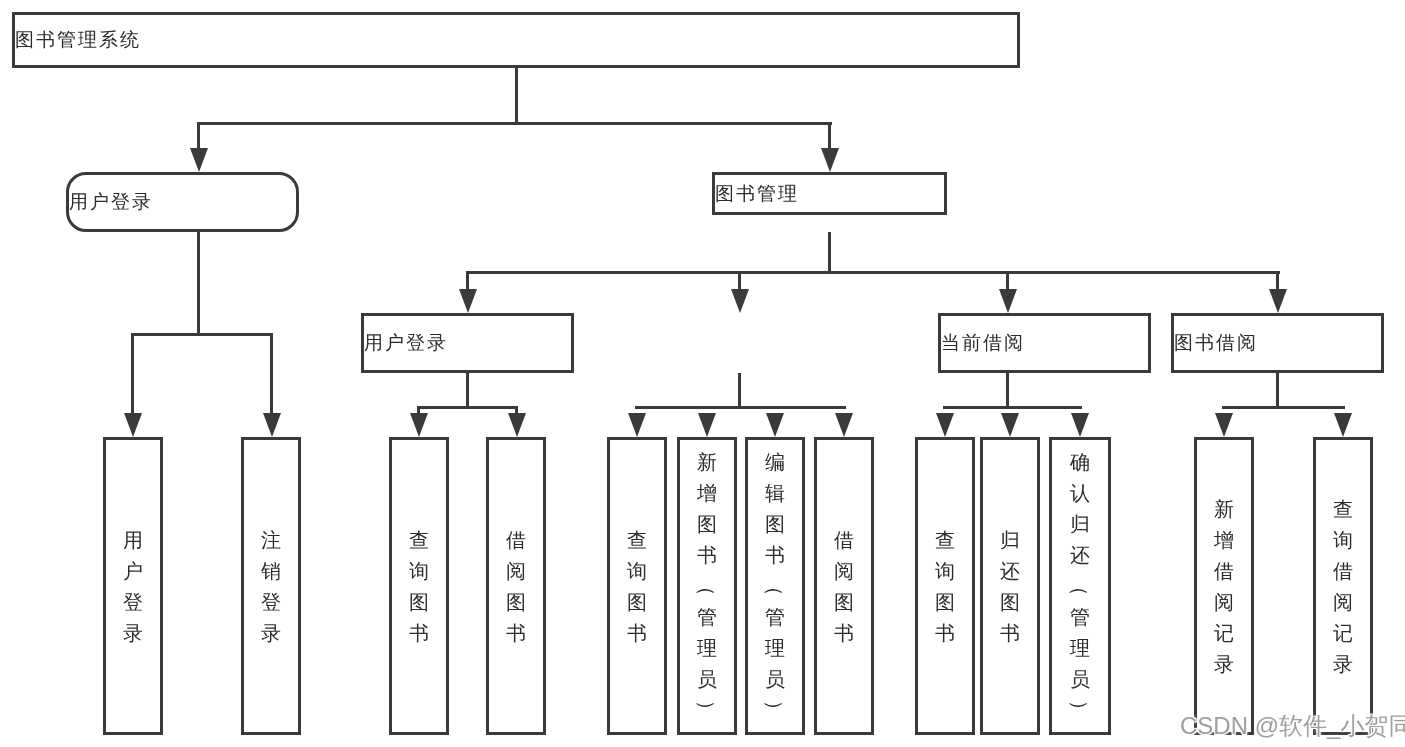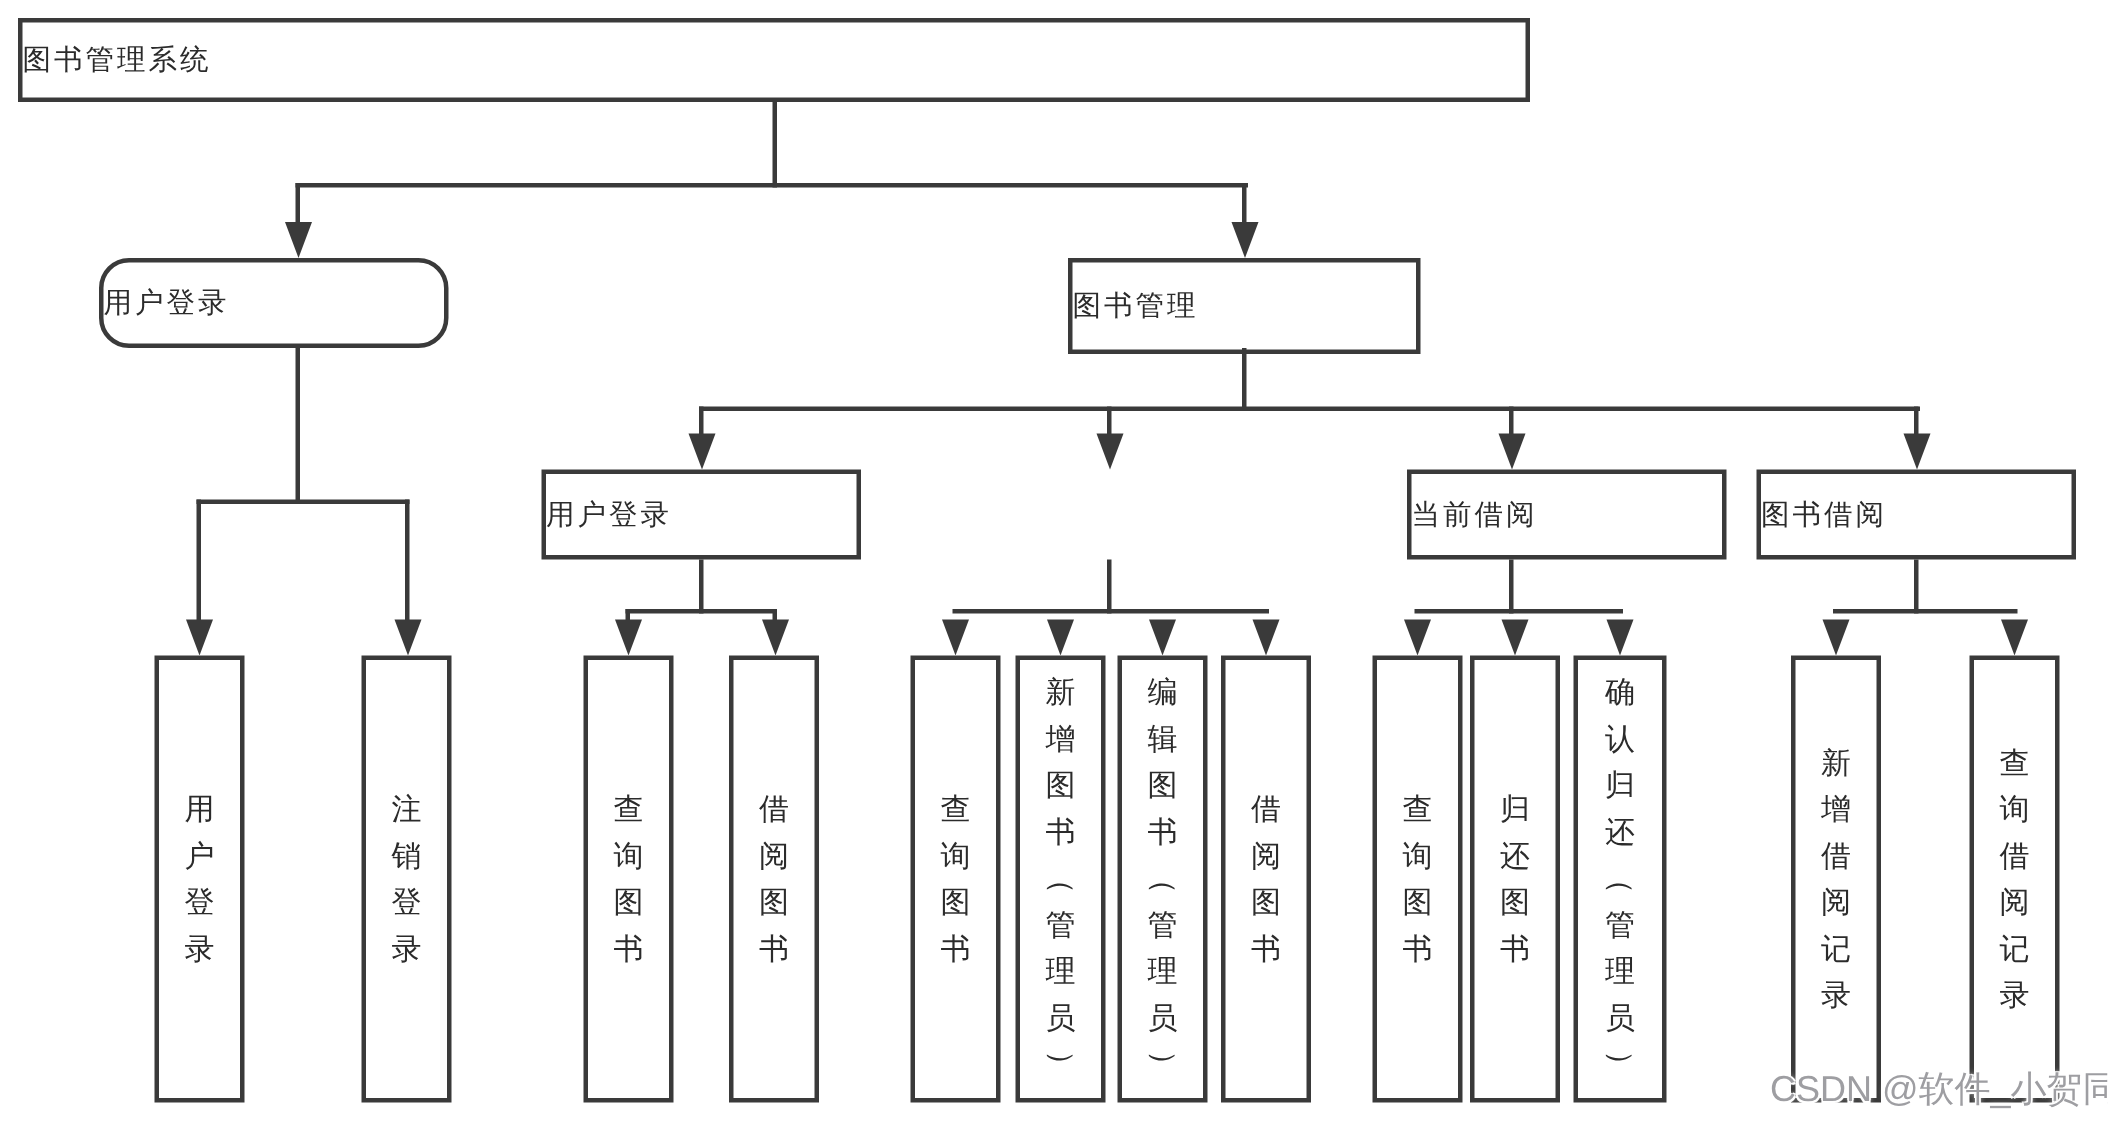--- a/index.html
+++ b/index.html
@@ -43,21 +43,21 @@
   <div class="vline" style="left:515px;top:68px;width:3px;height:57px;"></div>
   <div class="hline" style="left:197px;top:122px;width:635px;height:3px;"></div>
   <div class="vline" style="left:197px;top:122px;width:3px;height:40px;"></div>
   <div class="vline" style="left:828px;top:122px;width:3px;height:40px;"></div>
   <div class="arrow" style="left:190px;top:148px;"></div>
   <div class="arrow" style="left:821px;top:148px;"></div>
 
   <div class="node hnode" style="left:66px;top:172px;width:233px;height:60px;border-radius:20px;">
     <span>用户登录</span>
   </div>
-  <div class="node hnode" style="left:712px;top:172px;width:235px;height:64px;">
+  <div class="node hnode" style="left:712px;top:172px;width:235px;height:43px;">
     <span>图书管理</span>
   </div>
 
   <div class="vline" style="left:197px;top:232px;width:3px;height:104px;"></div>
   <div class="hline" style="left:131px;top:333px;width:142px;height:3px;"></div>
   <div class="vline" style="left:131px;top:333px;width:3px;height:85px;"></div>
   <div class="vline" style="left:270px;top:333px;width:3px;height:85px;"></div>
   <div class="arrow" style="left:124px;top:413px;"></div>
   <div class="arrow" style="left:263px;top:413px;"></div>
 

